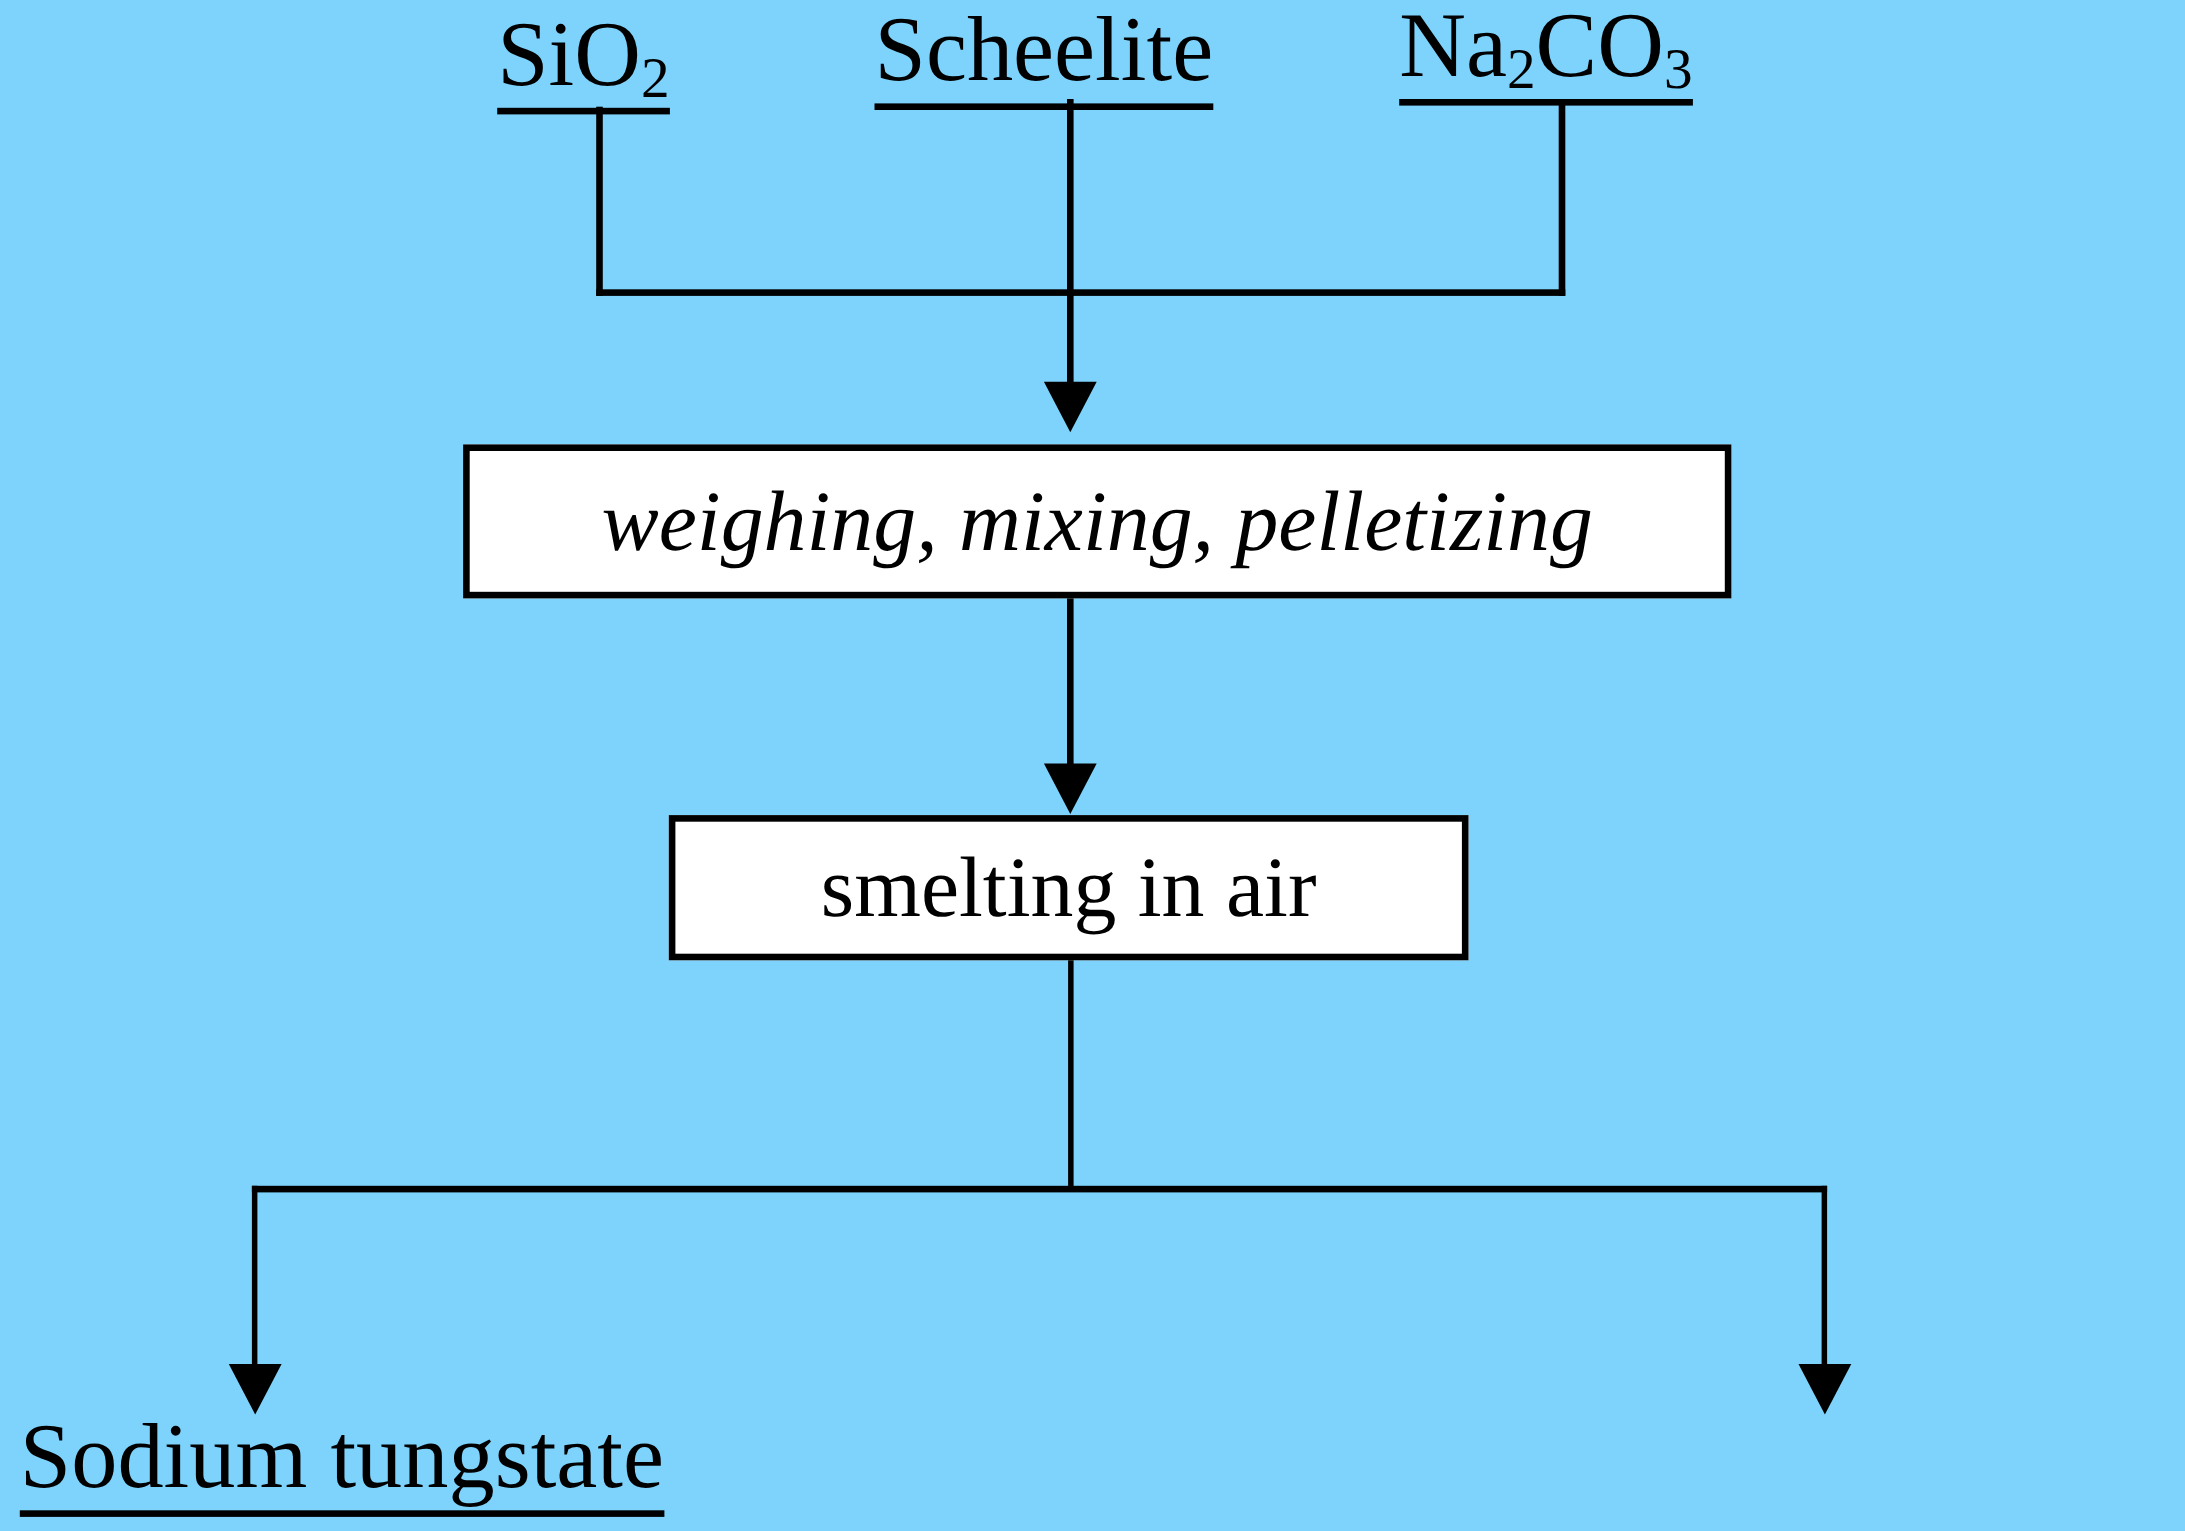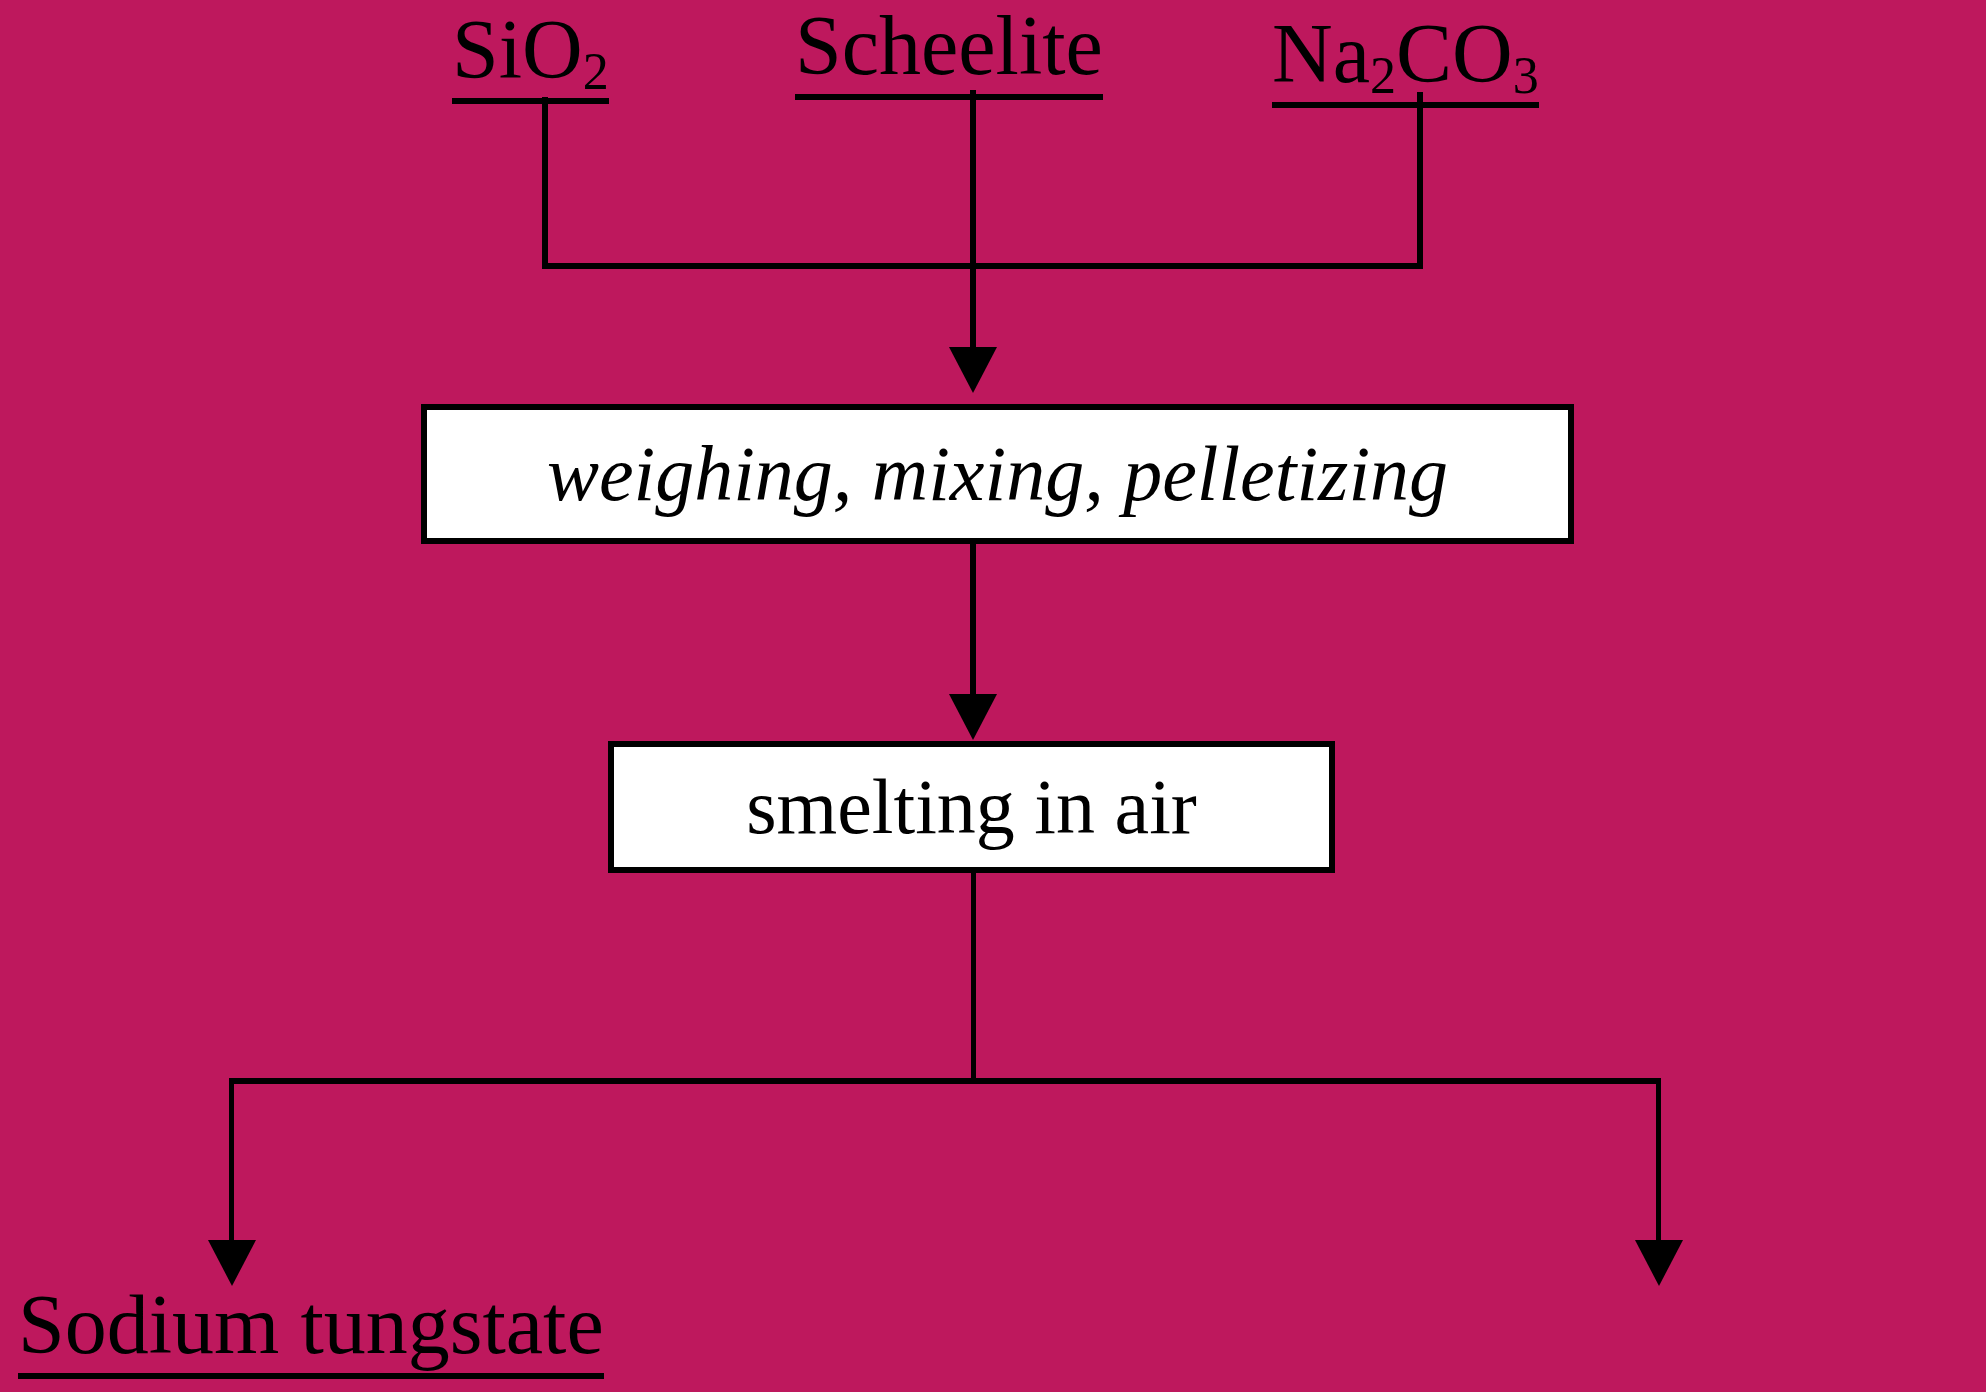--- a/index.html
+++ b/index.html
@@ -9,21 +9,21 @@
     background: #ffffff;
   }
   body {
     font-family: "Liberation Serif", "DejaVu Serif", serif;
     color: #000000;
   }
   #diagram {
     position: relative;
     width: 1986px;
     height: 1392px;
-    background: #be185d;
+    background: #7dd3fc;
     overflow: hidden;
   }
 
   
   .node-label {
     position: absolute;
     white-space: nowrap;
     color: #000;
     line-height: 1.0;
     font-weight: 400;
@@ -81,21 +81,21 @@
 <div id="diagram">
 
   <div class="node-label" style="left:452px; top:8px; font-size:84px;">
     <span class="txt">SiO<sub>2</sub></span>
   </div>
 
   <div class="node-label" style="left:795px; top:4px; font-size:84px;text-align:center;">
     <span class="txt">Scheelite</span>
   </div>
 
-  <div class="node-label" style="left:1272px; top:12px; font-size:84px;">
+  <div class="node-label" style="left:1272px; top:0; font-size:84px;">
     <span class="txt">Na<sub>2</sub>CO<sub>3</sub></span>
   </div>
 
   <div class="vline" style="left:542px; top:97px; height:172px;"></div>
 
   <div class="vline" style="left:1417px; top:92px; height:177px;"></div>
 
   <div class="hline" style="left:542px; top:263px; width:881px;"></div>
 
   <div class="vline" style="left:970px; top:90px; height:260px;"></div>

